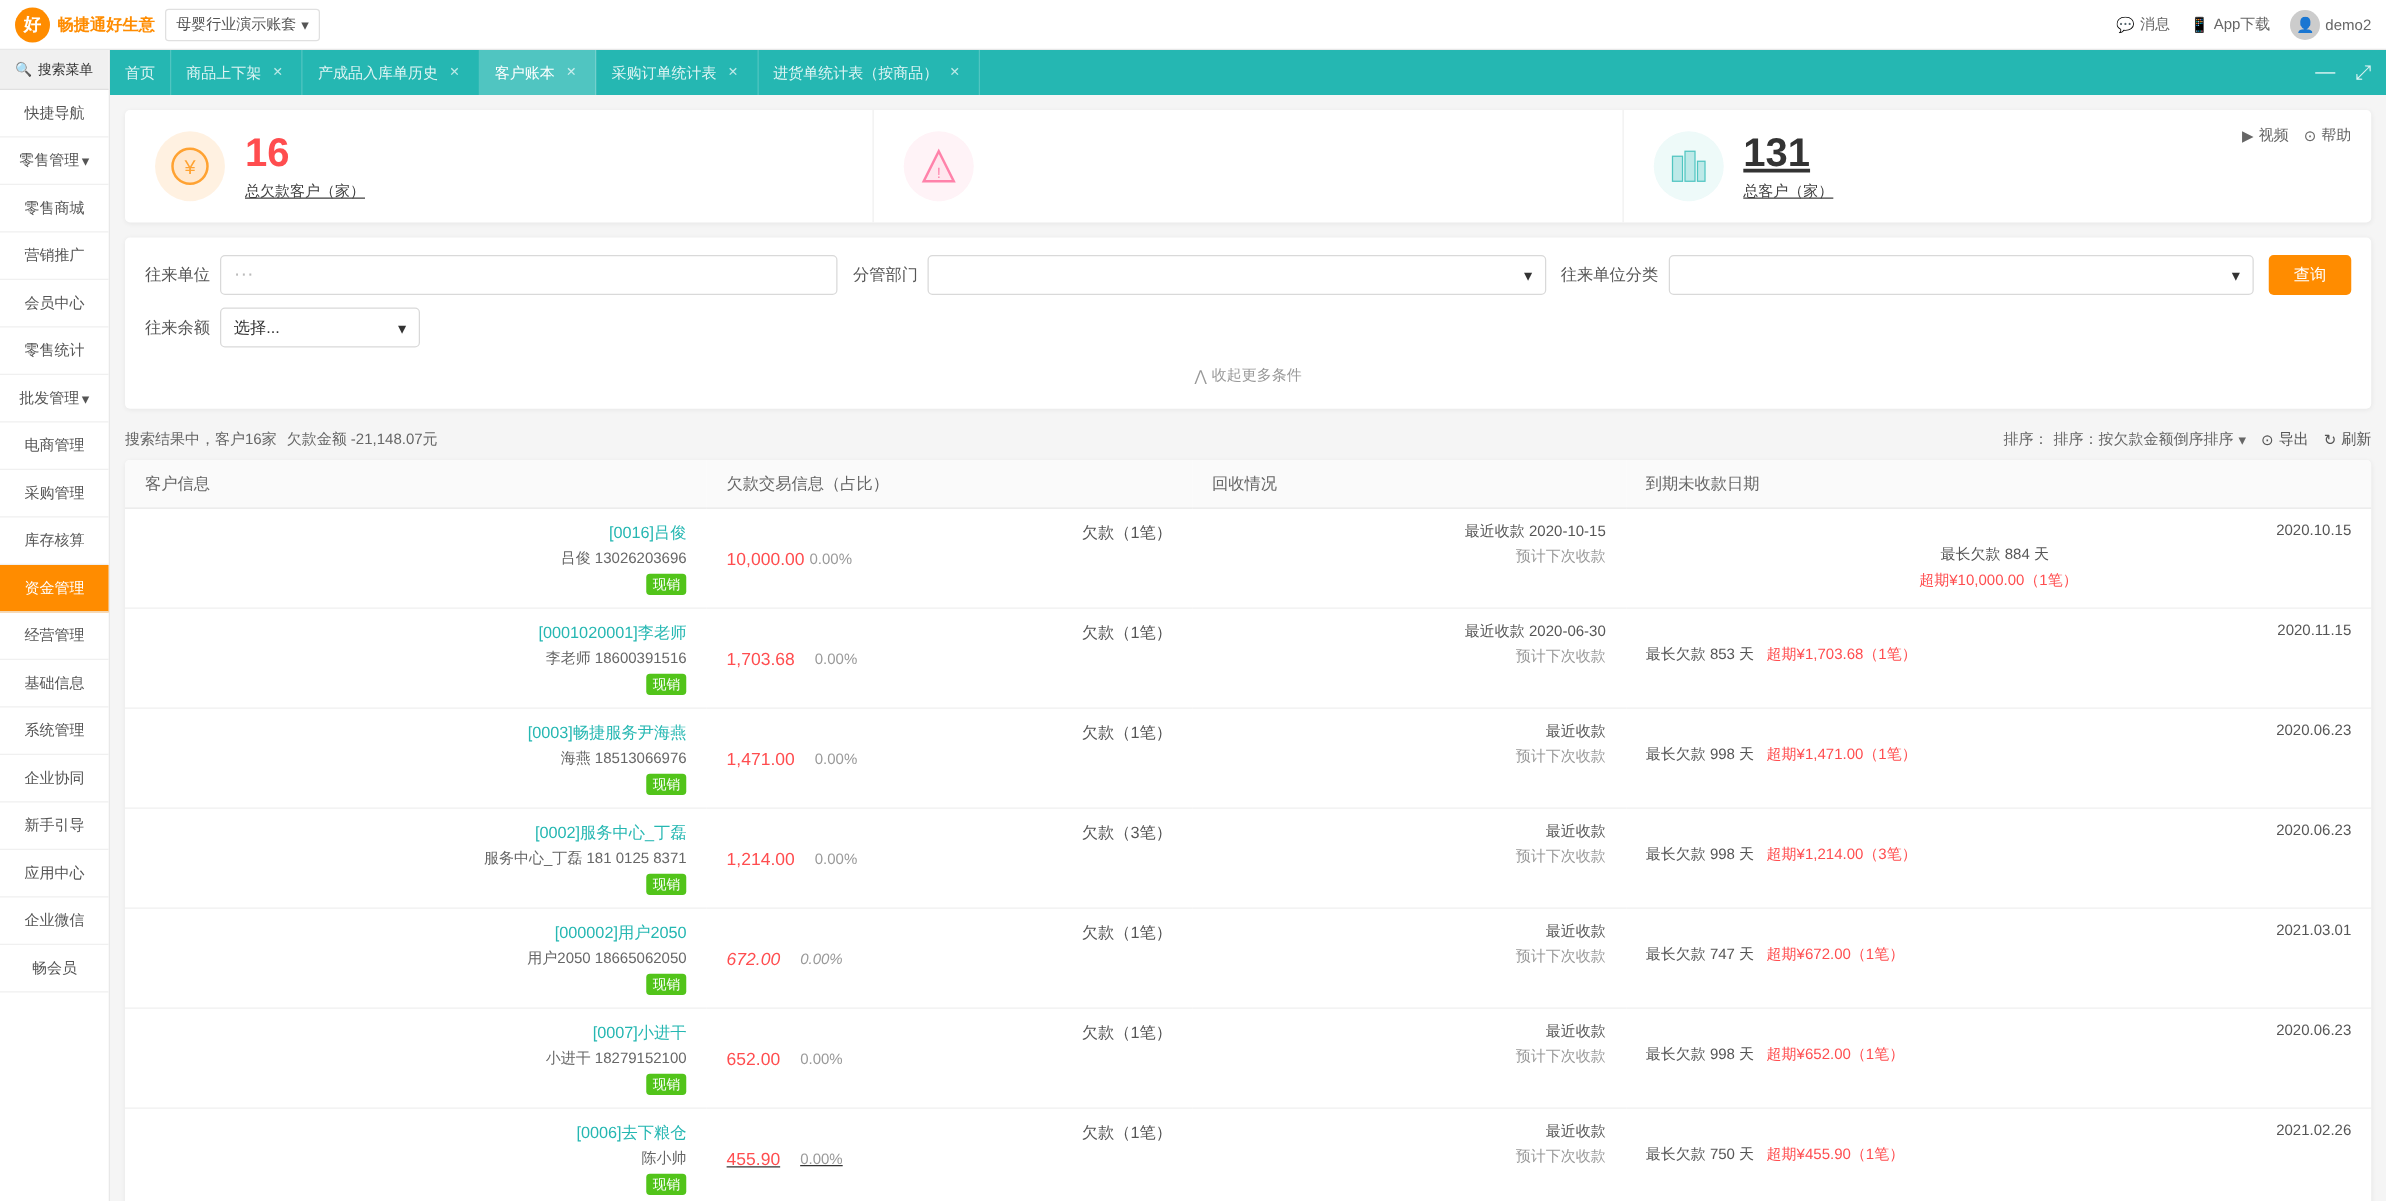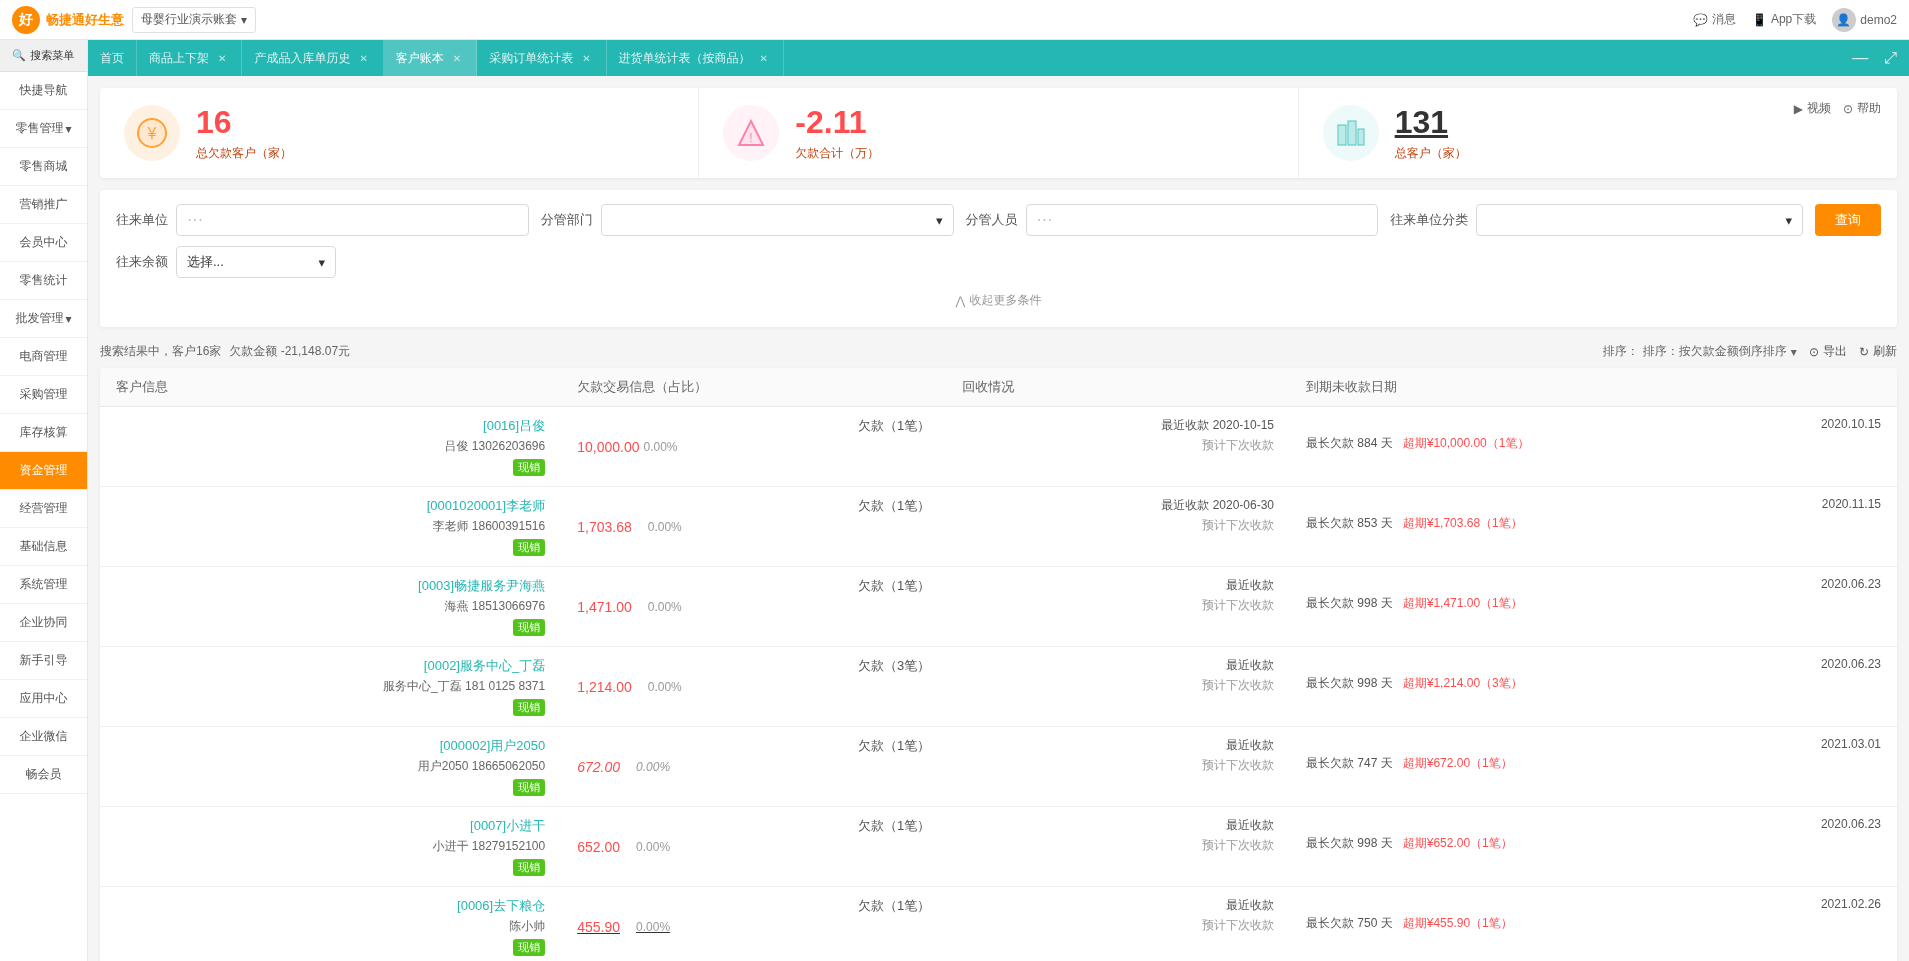--- a/index.html
+++ b/index.html
@@ -116,21 +116,21 @@
       opacity: 0.8;
     }
     .stat-icon.orange { background: rgba(255, 140, 0, 0.15); color: #ff8c00; }
     .stat-icon.pink { background: rgba(255, 100, 150, 0.1); color: #ff6496; }
     .stat-icon.blue { background: rgba(37, 183, 178, 0.1); color: #25b7b2; }
     .stat-info { flex: 1; }
     .stat-number { font-size: 32px; font-weight: bold; }
     .stat-number.orange { color: #ff4d4f; }
     .stat-number.negative { color: #ff4d4f; }
     .stat-number.black { color: #333; font-weight: bold; text-decoration: underline; }
-    .stat-label { font-size: 12px; color: #c2410c; margin-top: 4px; }
+    .stat-label { font-size: 12px; color: #404040; margin-top: 4px; text-decoration: underline; }
     .stat-top-right { position: absolute; top: 12px; right: 16px; display: flex; align-items: center; gap: 12px; font-size: 12px; color: #666; }
     .stat-top-right span { display: flex; align-items: center; gap: 4px; cursor: pointer; }
 
     
     .filter-area {
       background: #fff;
       border-radius: 4px;
       padding: 14px 16px;
       margin-bottom: 8px;
       box-shadow: 0 1px 4px rgba(0,0,0,0.06);
@@ -398,24 +398,20 @@
         <div class="stat-label">总欠款客户（家）</div>
       </div>
     </div>
     <div class="stat-card">
       <div class="stat-icon pink">
         <svg width="32" height="32" viewBox="0 0 32 32" fill="none">
           <polygon points="16,4 28,28 4,28" stroke="#ff6496" stroke-width="2" fill="rgba(255,100,150,0.1)"></polygon>
           <text x="16" y="25" text-anchor="middle" font-size="12" fill="#ff6496">!</text>
         </svg>
       </div>
-      <div class="stat-info">
-        <div class="stat-number negative">-2.11</div>
-        <div class="stat-label">欠款合计（万）</div>
-      </div>
     </div>
     <div class="stat-card">
       <div class="stat-icon blue">
         <svg width="32" height="32" viewBox="0 0 32 32" fill="none">
           <rect x="3" y="8" width="8" height="20" fill="rgba(37,183,178,0.3)" stroke="#25b7b2" stroke-width="1"></rect>
           <rect x="13" y="4" width="8" height="24" fill="rgba(37,183,178,0.3)" stroke="#25b7b2" stroke-width="1"></rect>
           <rect x="23" y="12" width="6" height="16" fill="rgba(37,183,178,0.3)" stroke="#25b7b2" stroke-width="1"></rect>
         </svg>
       </div>
       <div class="stat-info">
@@ -440,24 +436,20 @@
       <div class="filter-item">
         <span class="filter-label">往来单位</span>
         <div class="filter-input with-dots"></div>
       </div>
       <div class="filter-item">
         <span class="filter-label">分管部门</span>
         <div class="filter-select">
           <span></span>
           <span>▾</span>
         </div>
-      </div>
-      <div class="filter-item">
-        <span class="filter-label">分管人员</span>
-        <div class="filter-input with-dots"></div>
       </div>
       <div class="filter-item">
         <span class="filter-label">往来单位分类</span>
         <div class="filter-select">
           <span></span>
           <span>▾</span>
         </div>
       </div>
       <button class="query-btn">查询</button>
     </div>
@@ -521,21 +513,21 @@
         <span class="debt-amount">10,000.00</span>
         <span class="debt-percent">0.00%</span>
       </div>
     </td>
     <td>
       <div class="recovery-date">最近收款   2020-10-15</div>
       <div class="recovery-label">预计下次收款</div>
     </td>
     <td>
       <div class="overdue-date">2020.10.15</div>
-      <div style="display:flex;align-items:center;gap:4px;">
+      <div style="display:flex;align-items:center;gap:4px;flex-direction:column;">
         <span class="overdue-days">最长欠款 884 天</span>
         <span class="overdue-link">超期¥10,000.00（1笔）</span>
       </div>
     </td>
   </tr>
           <tr>
     <td>
       <div class="customer-name">[0001020001]李老师</div>
       <div class="customer-contact">李老师 18600391516</div>
       <span class="customer-tag">现销</span>

